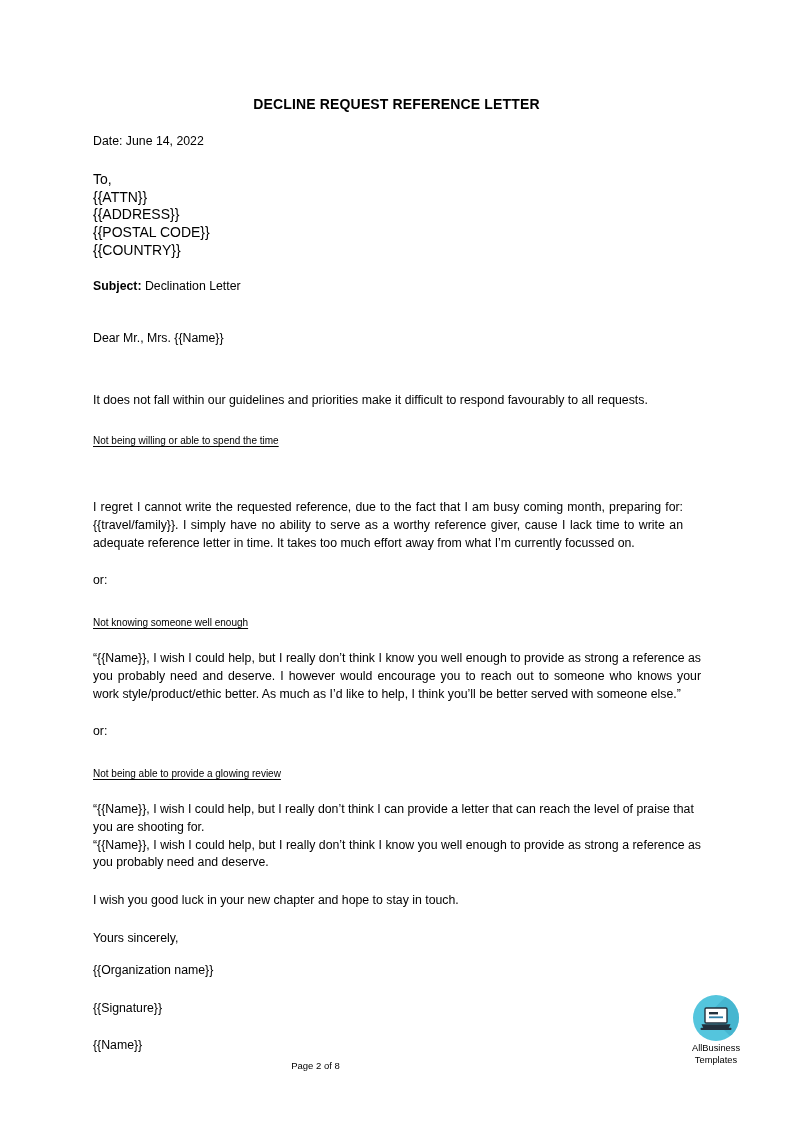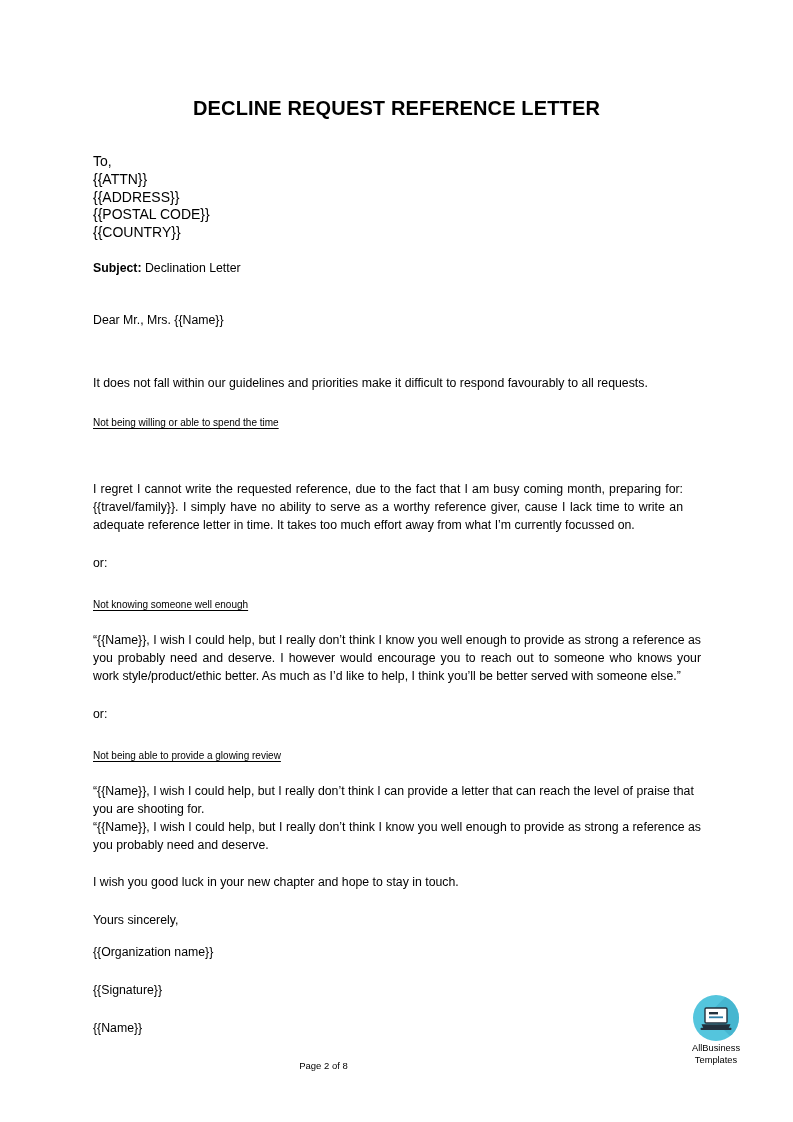--- a/index.html
+++ b/index.html
@@ -22,21 +22,21 @@
     box-sizing: border-box;
   }
 
   
   .doc-title {
     position: absolute;
     left: 0;
     top: 96px;
     width: 793px;
     text-align: center;
-    font-size: 20px;
+    font-size: 14px;
     font-weight: bold;
     letter-spacing: 0.15px;
     line-height: 1.2;
   }
 
   
   .content {
     position: absolute;
     left: 93px;
     top: 133px;
@@ -70,21 +70,21 @@
     text-underline-offset: 2px;
   }
 
   
   .col-narrow { width: 590px; margin-top: 29px; }
   .col-wide   { width: 608px; }
 
   
   .page-number {
     position: absolute;
-    left: 8px;
+    left: 0;
     top: 1060px;
     width: 631px;
     text-align: center;
     font-size: 9.5px;
     color: #000000;
     font-family: "Liberation Sans", sans-serif;
   }
 
   .logo-wrap {
     position: absolute;
@@ -129,20 +129,21 @@
 </style>
 </head>
 <body>
 
 <div class="page">
 
   <div class="doc-title">DECLINE REQUEST REFERENCE LETTER</div>
 
   <div class="content">
 
+    <div class="blk">Date: June 14, 2022</div>
 
     <div class="gap-20"></div>
 
     <div>
       <div class="addr-line">To,</div>
       <div class="addr-line">{{ATTN}}</div>
       <div class="addr-line">{{ADDRESS}}</div>
       <div class="addr-line">{{POSTAL CODE}}</div>
       <div class="addr-line">{{COUNTRY}}</div>
     </div>

